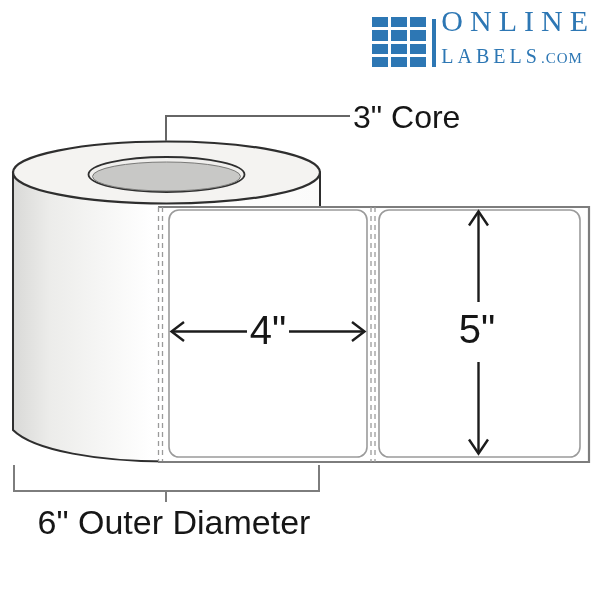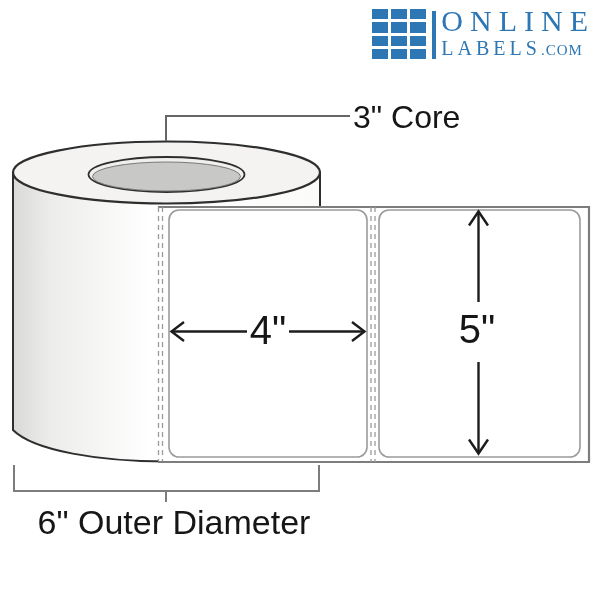--- a/index.html
+++ b/index.html
@@ -13,21 +13,21 @@
   .logo{position:absolute;top:7px;right:5px;display:flex;align-items:flex-end;}
   .logo-grid{
     width:54px;height:50px;margin-top:2px;
     display:grid;grid-template-columns:repeat(3,1fr);grid-template-rows:repeat(4,1fr);
     gap:3px;
   }
   .logo-grid span{background:var(--brand-blue,#2d77b4);display:block;}
   .logo-bar{width:4px;height:48px;background:var(--brand-blue,#2d77b4);margin:3px 5px 0 6px;}
   .logo-text{color:var(--brand-blue,#2d77b4);font-family:"Liberation Serif",serif;}
   .logo-line1{font-size:30px;line-height:28px;letter-spacing:7px;white-space:nowrap;}
-  .logo-line2{font-size:20px;line-height:18px;letter-spacing:4px;white-space:nowrap;margin-top:4px;}
+  .logo-line2{font-size:20px;line-height:18px;letter-spacing:4px;white-space:nowrap;margin-top:12px;}
   .logo-com{font-size:15px;letter-spacing:1px;}
 
   
   .dim{position:absolute;color:var(--text-black,#161616);white-space:nowrap;}
   .core-label{left:353px;top:99px;font-size:32px;}
   .width-label{left:268px;top:330px;font-size:40px;transform:translate(-50%,-50%);}
   .height-label{left:477px;top:329px;font-size:40px;transform:translate(-50%,-50%);}
   .od-label{left:174px;top:503px;font-size:34px;transform:translateX(-50%);}
 </style>
 </head>

